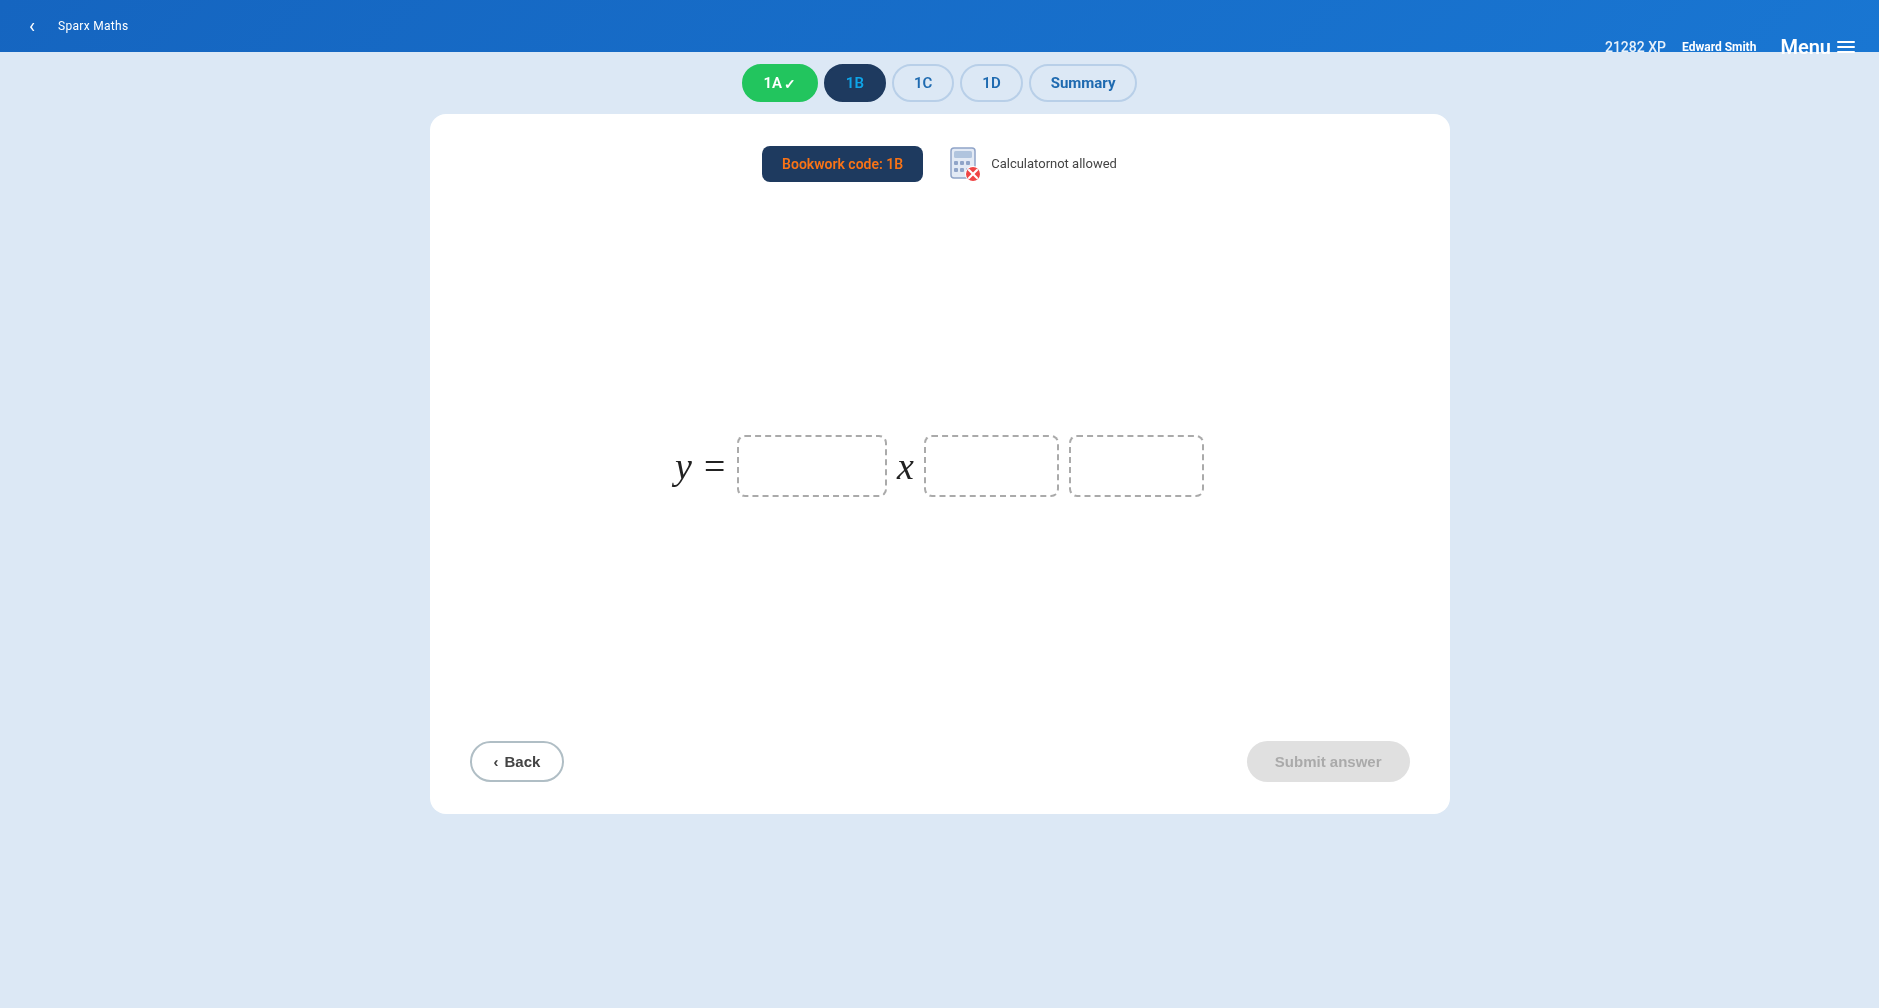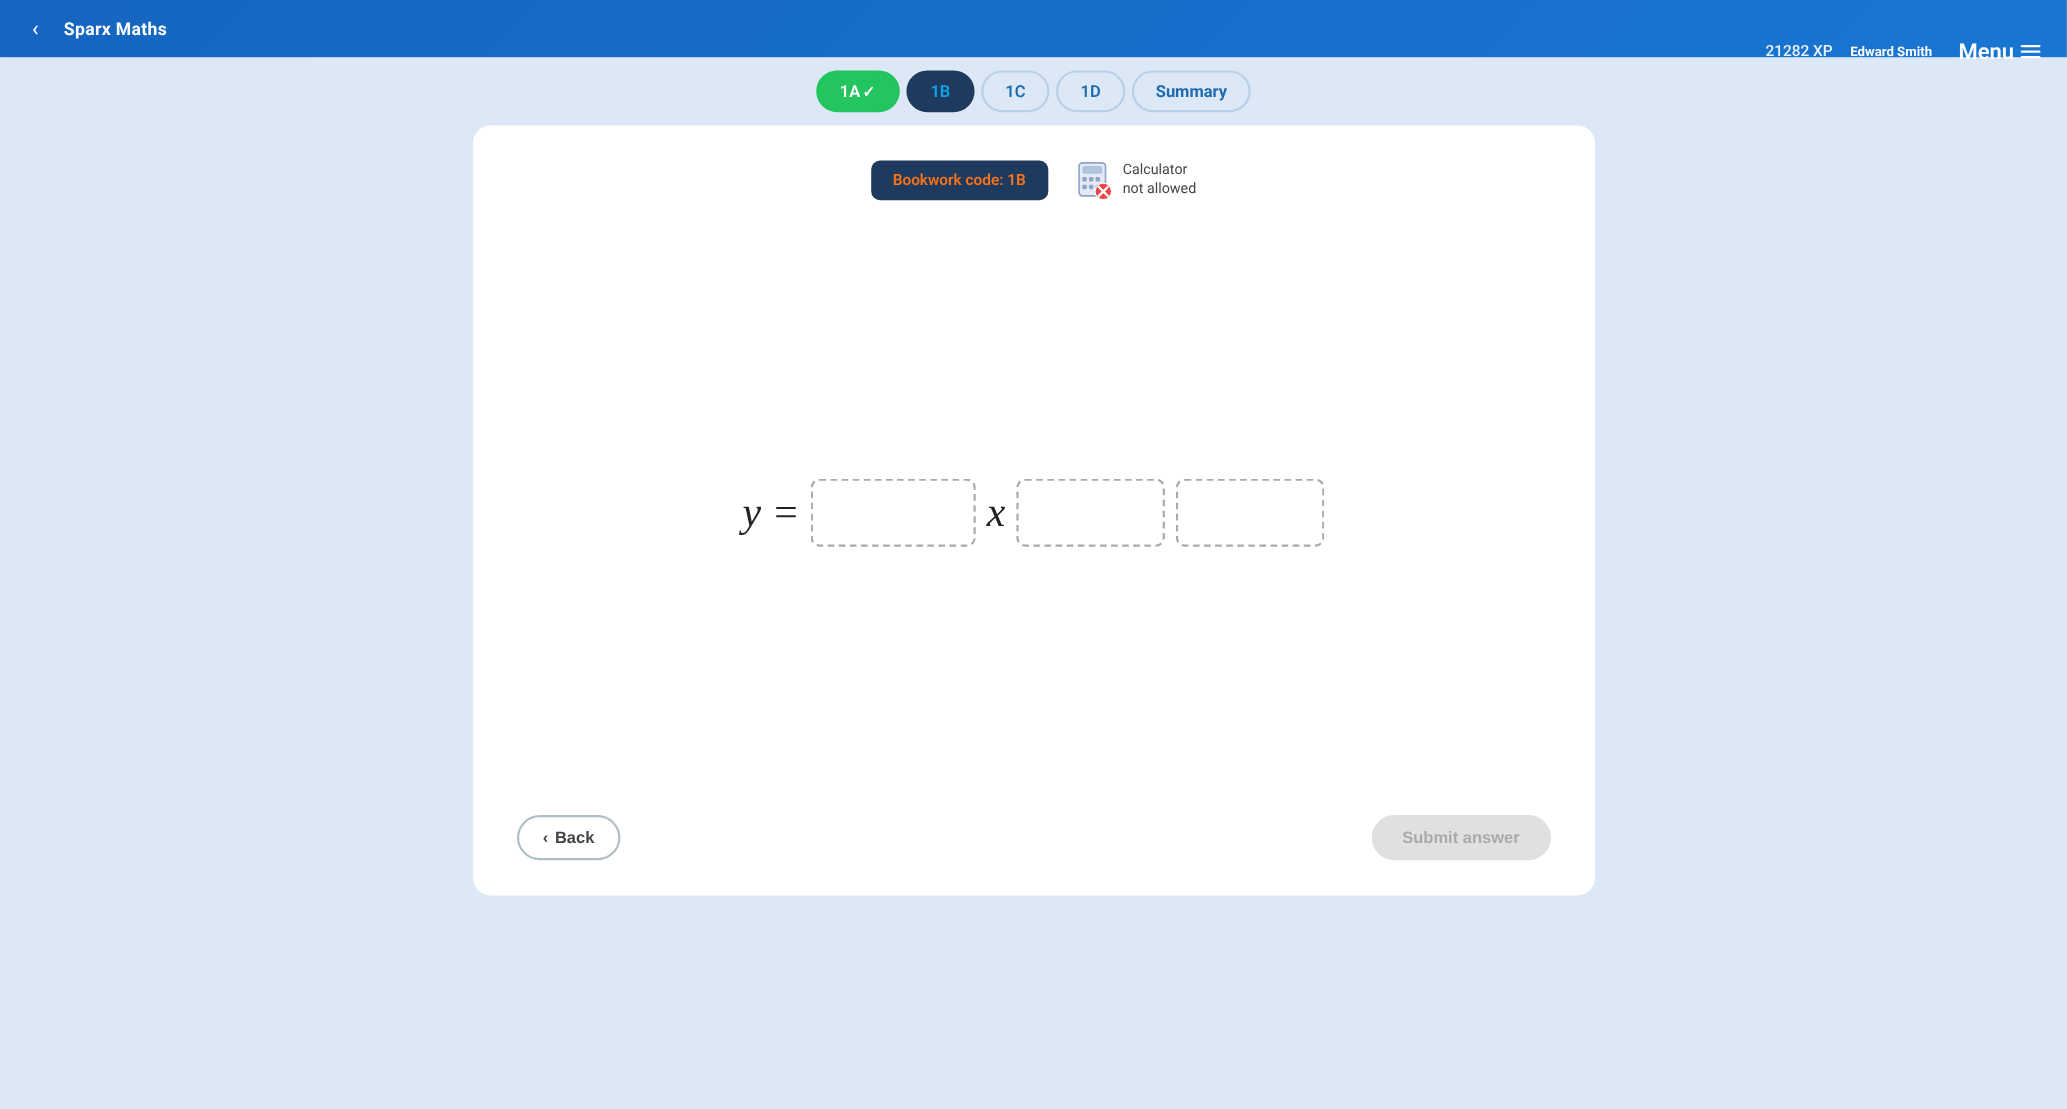--- a/index.html
+++ b/index.html
@@ -33,22 +33,22 @@
       cursor: pointer;
       display: flex;
       align-items: center;
       justify-content: center;
       width: 32px;
       height: 32px;
       border-radius: 50%;
     }
     .logo-text {
       color: white;
-      font-size: 16px;
-      font-weight: 700;
+      font-size: 12px;
+      font-weight: 400;
       letter-spacing: 0.3px;
     }
     .header-right {
       margin-left: auto;
       display: flex;
       align-items: center;
       gap: 16px;
       color: white;
       margin-top: 42px;
     }
@@ -175,21 +175,20 @@
       position: relative;
       width: 36px;
       height: 36px;
     }
     .calc-icon svg {
       width: 36px;
       height: 36px;
     }
     .calc-text {
       display: flex;
-      flex-direction: column;
       font-size: 13px;
       color: #444;
       line-height: 1.3;
     }
 
     
     .math-area {
       flex: 1;
       display: flex;
       align-items: center;

